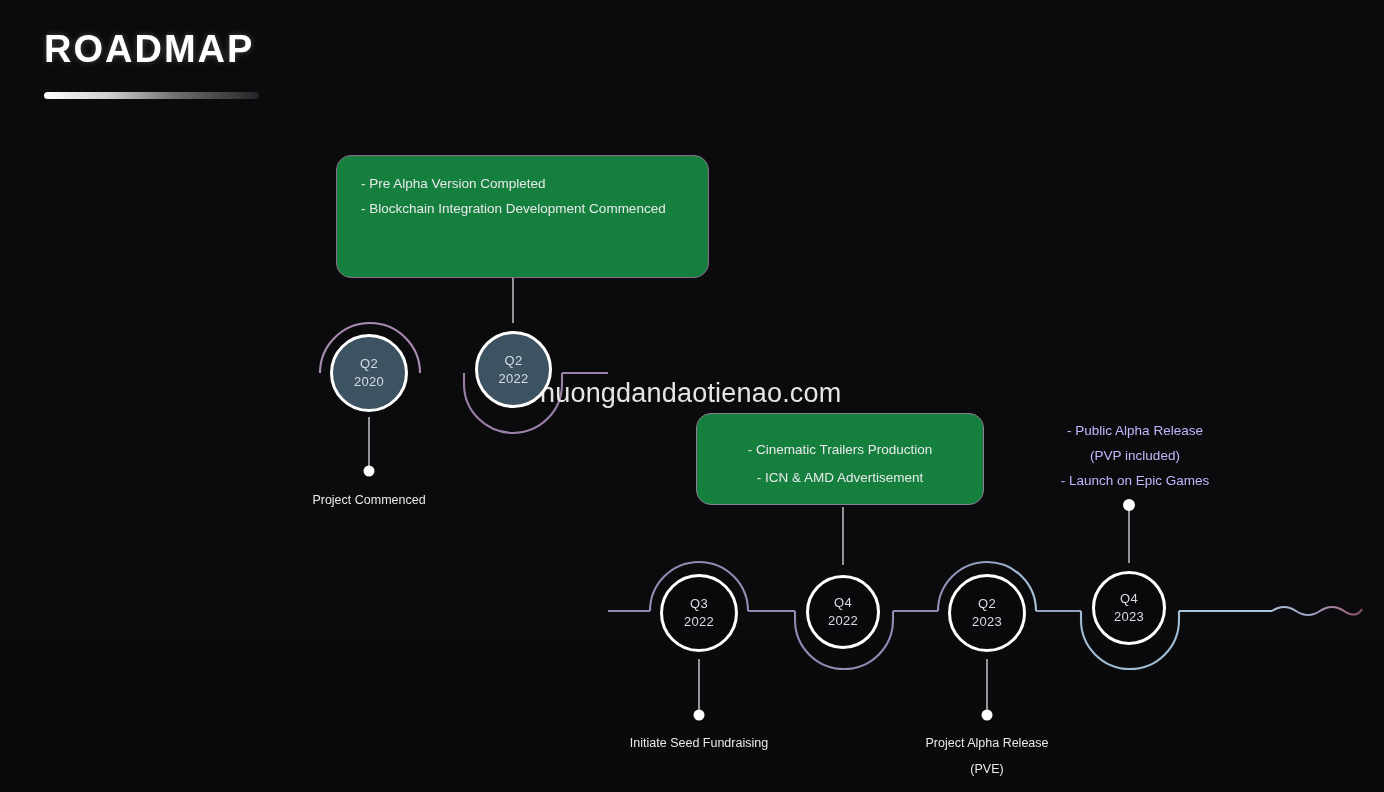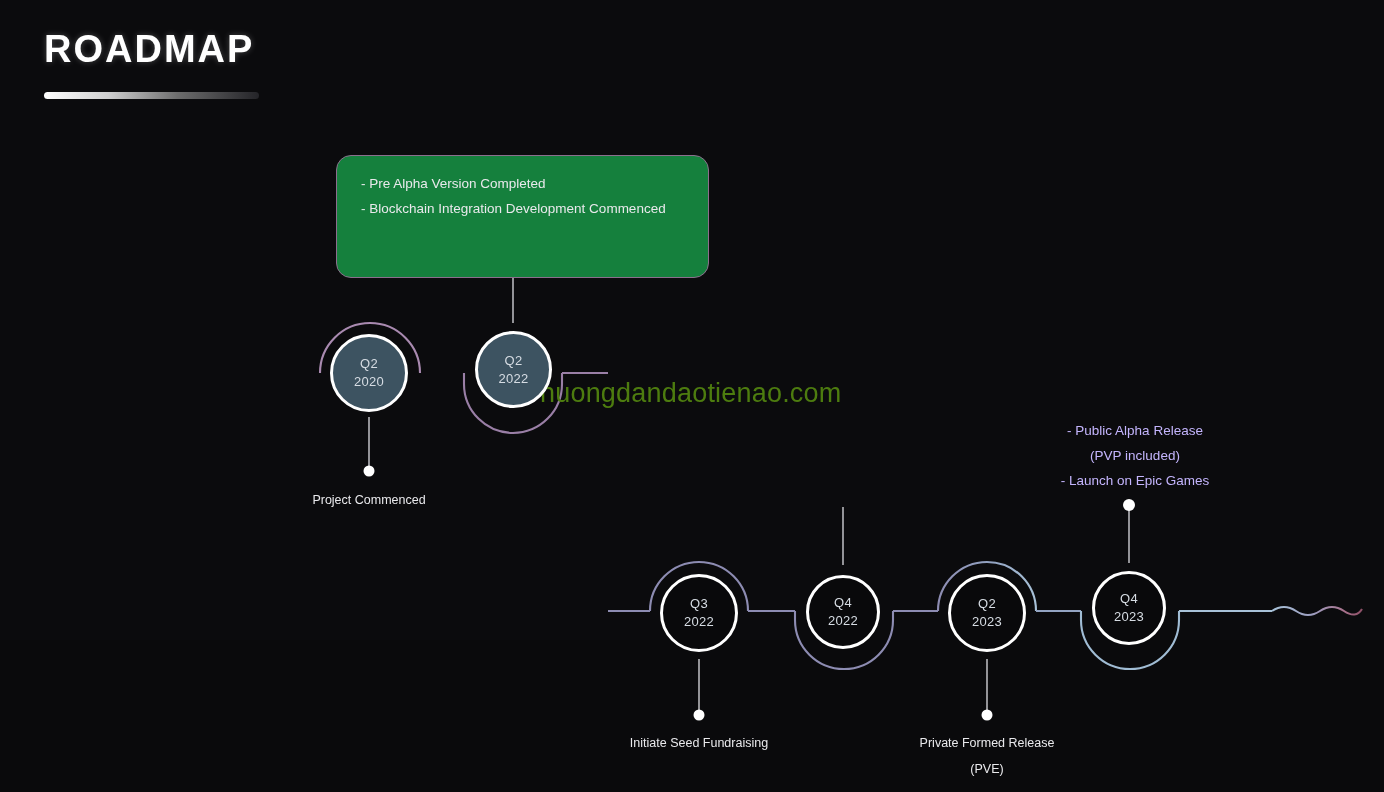--- a/index.html
+++ b/index.html
@@ -103,21 +103,21 @@
     line-height: 26px;
     text-align: center;
     white-space: nowrap;
   }
 
   
   #watermark {
     position: absolute;
     left: 540px; top: 378px;
     font-size: 27px;
-    color: #4d7c0f;
+    color: #e5e5e5;
     letter-spacing: 0.2px;
     white-space: nowrap;
   }
 </style>
 </head>
 <body>
 
 <div id="stage">
 
   <div id="title-block">
@@ -188,20 +188,24 @@
       <circle cx="987" cy="715" r="5.5"></circle>
       <circle cx="1129" cy="505" r="6"></circle>
     </g>
   </svg>
 
   <div class="callout" id="callout-1">
     <div class="callout-line">- Pre Alpha Version Completed</div>
     <div class="callout-line">- Blockchain Integration Development Commenced</div>
   </div>
 
+  <div class="callout" id="callout-2">
+    <div class="callout-line">- Cinematic Trailers Production</div>
+    <div class="callout-line">- ICN &amp; AMD Advertisement</div>
+  </div>
 
   <div id="note-block">
     <div class="note-line">- Public Alpha Release</div>
     <div class="note-line">(PVP included)</div>
     <div class="note-line">- Launch on Epic Games</div>
   </div>
 
   <div id="watermark">huongdandaotienao.com</div>
 
   <div class="node filled" style="left:330px; top:334px; width:78px; height:78px;">
@@ -232,17 +236,17 @@
   <div class="node hollow" style="left:1092px; top:571px; width:74px; height:74px;">
     <span>Q4</span>
     <span>2023</span>
   </div>
 
   <div class="caption" style="left:269px; top:487px; width:200px;">Project Commenced</div>
 
   <div class="caption" style="left:599px; top:730px; width:200px;">Initiate Seed Fundraising</div>
 
   <div class="caption" style="left:887px; top:730px; width:200px;">
-    <div>Private Formed Release</div>
+    <div>Project Alpha Release</div>
     <div>(PVE)</div>
   </div>
 
 </div>
 
 </body></html>

